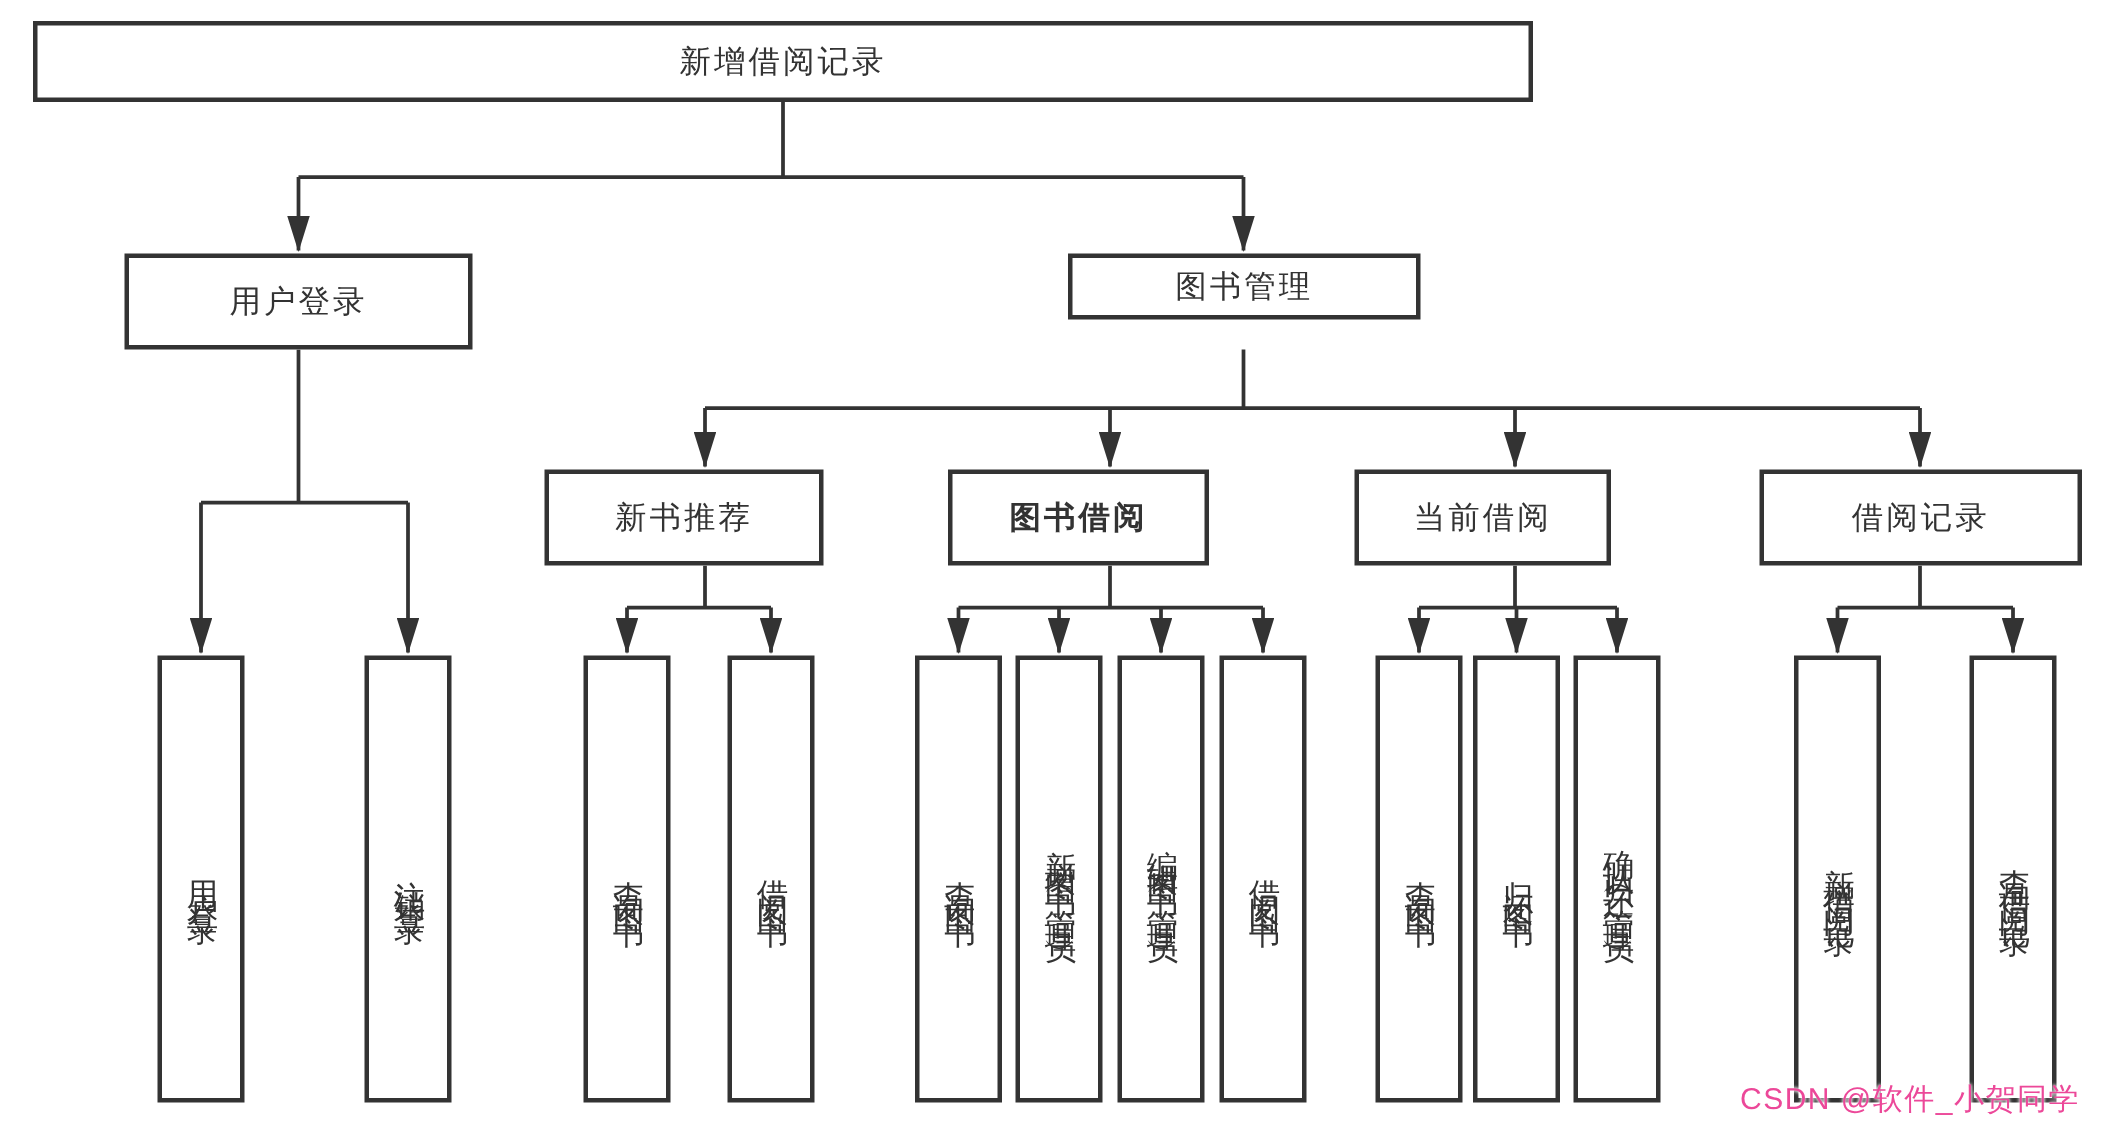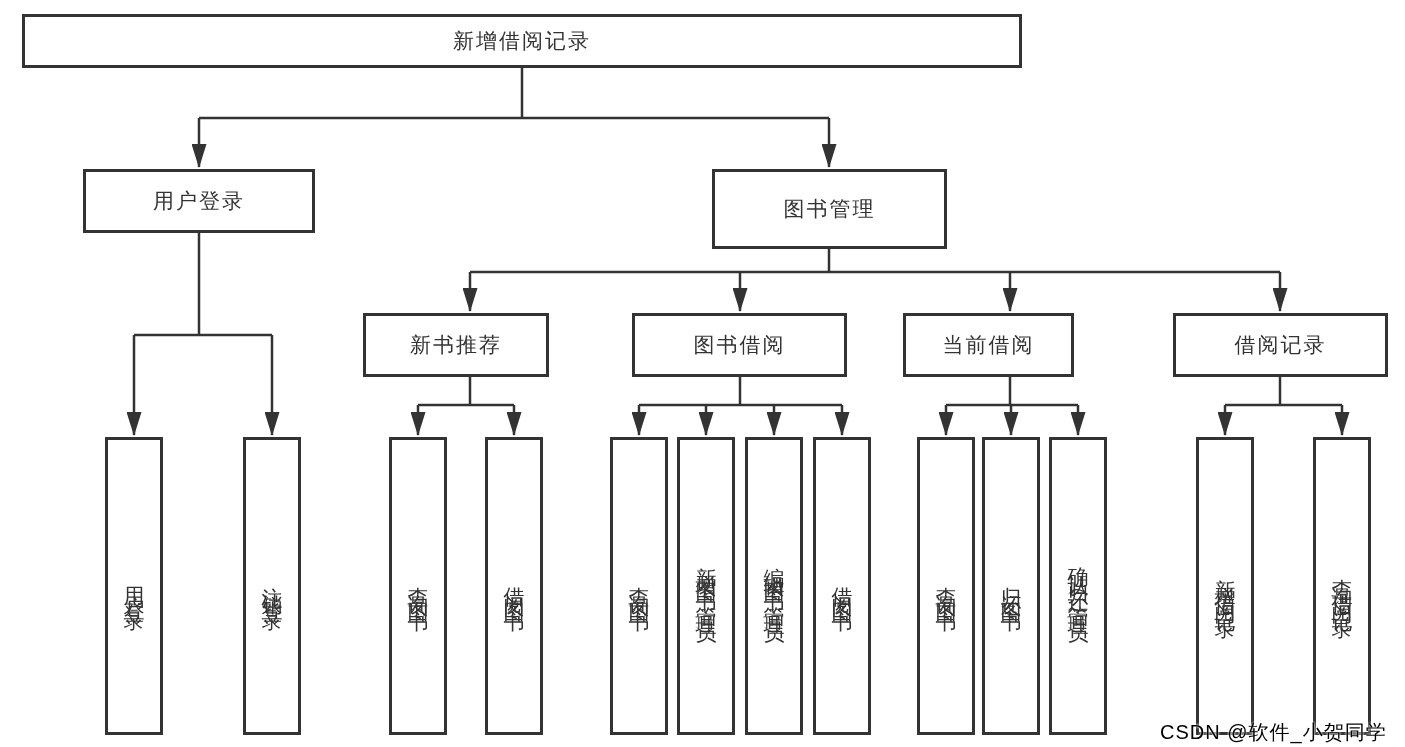--- a/index.html
+++ b/index.html
@@ -15,36 +15,36 @@
   }
   .hnode { font-size:21px; letter-spacing:2px; }
   .vnode .vtext {
     writing-mode:vertical-rl; text-orientation:mixed;
     font-size:21px; letter-spacing:8px; line-height:1.15;
     white-space:nowrap;
   }
   
   .n-root  { left:22px;  top:14px;  width:1000px; height:54px; }
   .n-l2a   { left:83px;  top:169px; width:232px;  height:64px; }
-  .n-l2b   { left:712px; top:169px; width:235px;  height:80px; }
+  .n-l2b   { left:712px; top:169px; width:235px;  height:44px; }
   
   .n-l3a   { left:363px;  top:313px; width:186px; height:64px; }
-  .n-l3b   { left:632px;  top:313px; width:215px; height:64px; }
+  .n-l3b   { left:632px;  top:313px; width:174px; height:64px;font-weight:bold; }
   .n-l3c   { left:903px;  top:313px; width:171px; height:64px; }
   .n-l3d   { left:1173px; top:313px; width:215px; height:64px; }
   
   .leaf { top:437px; height:298px; width:58px; }
   .n-g1a { left:105px; }  .n-g1b { left:243px; }
   .n-g2a { left:389px; }  .n-g2b { left:485px; }
   .n-g3a { left:610px; }  .n-g3b { left:677px; }  .n-g3c { left:745px; }  .n-g3d { left:813px; }
   .n-g4a { left:917px; }  .n-g4b { left:982px; }  .n-g4c { left:1049px; }
   .n-g5a { left:1196px; } .n-g5b { left:1313px; }
   .watermark {
     position:absolute; left:1160px; top:719px;
-    font-size:20px; color:#000000; letter-spacing:1px;
+    font-size:20px; color:#ec4899; letter-spacing:1px;
     text-shadow:0 0 3px #ffffff, 0 0 2px #ffffff;
     white-space:nowrap;
   }
 </style>
 </head>
 <body>
 
 <div class="canvas">
 
   <svg class="connectors" width="1405" height="747" viewBox="0 0 1405 747">

